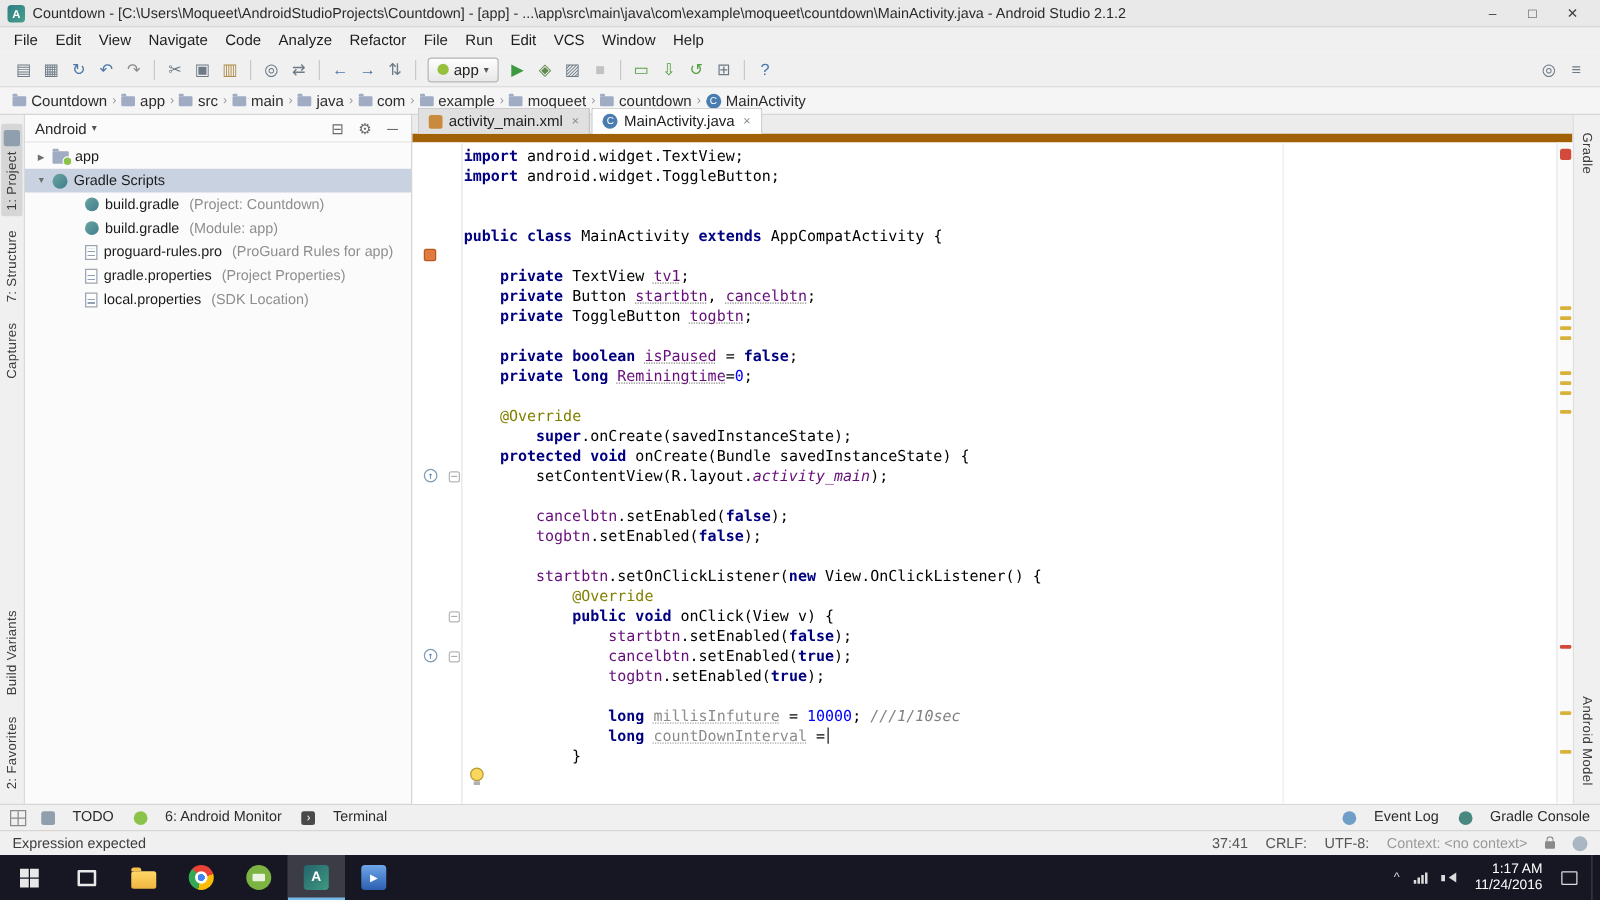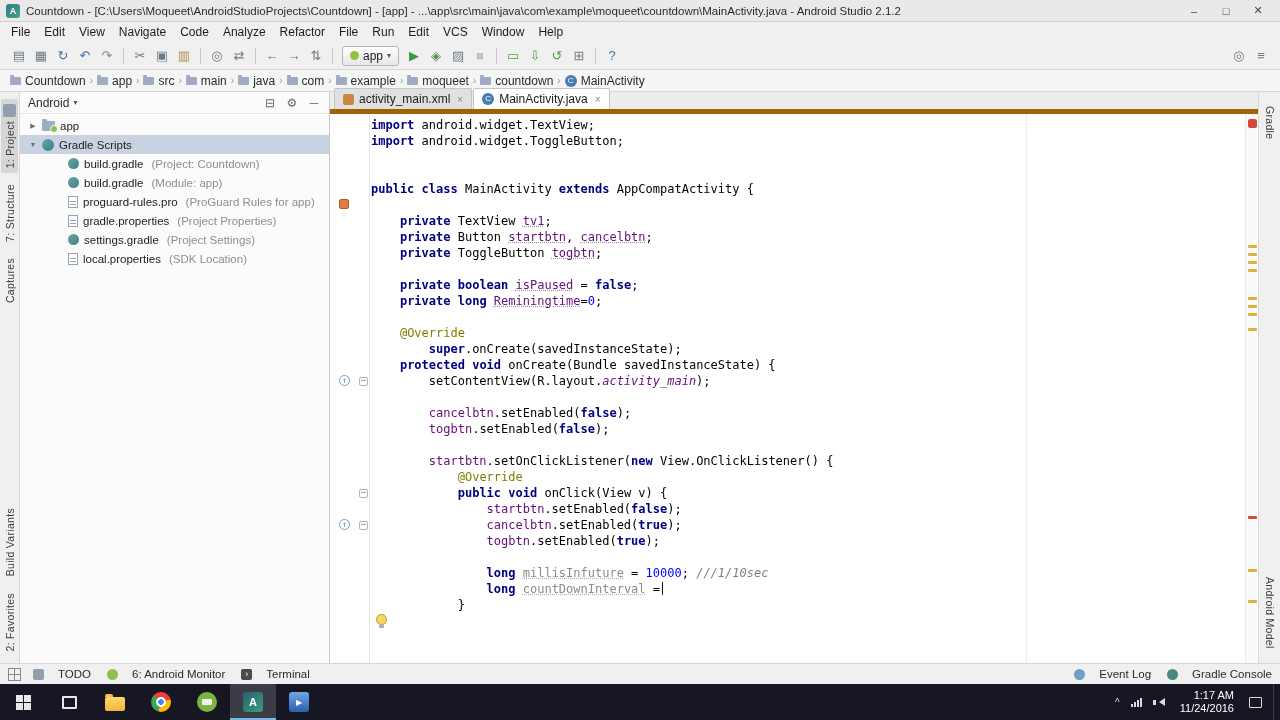--- a/index.html
+++ b/index.html
@@ -61,21 +61,21 @@
   .ti{display:inline-block;flex:0 0 auto}
   .ti-folder{position:relative;width:13px;height:10px;background:#a0acc4;border-radius:1px}
   .ti-folder::before{content:"";position:absolute;top:-2px;left:0;width:5px;height:2px;background:#a0acc4;border-radius:1px 1px 0 0}
   .ti-folder::after{content:"";position:absolute;right:-3px;bottom:-2px;width:6px;height:6px;border-radius:50%;background:#8bc34a;border:1px solid #fbfbfb}
   .ti-gradle{width:12px;height:12px;border-radius:50%;background:linear-gradient(135deg,#6aa6a0,#3e7e8c)}
   .ti-gradle.sm{width:11px;height:11px}
   .ti-file{width:10px;height:12px;background:#fff;border:1px solid #9aa5b1;background-image:repeating-linear-gradient(to bottom,transparent 0 2px,#8fa3b8 2px 3px);background-size:6px 7px;background-position:1px 2px;background-repeat:no-repeat}
 
   
   .editor-col{flex:1;display:flex;flex-direction:column;min-width:0}
-  .tabsbar{flex:0 0 22px;height:22px;background:#ececec;border-bottom:5px solid #a16207;display:flex;align-items:flex-end;padding-left:4px}
+  .tabsbar{flex:0 0 22px;height:22px;background:#ececec;border-bottom:7px solid #a16207;display:flex;align-items:flex-end;padding-left:4px}
   .tab{height:21px;display:flex;align-items:center;gap:5px;padding:0 8px;font-size:12px;color:#1c1c1c;background:#e0e0e0;border:1px solid #c4c4c4;border-bottom:none;margin-right:1px;border-radius:2px 2px 0 0}
   .tab.active{background:#fff}
   .tab-close{color:#888;font-size:10px;margin-left:2px}
   .tic{display:inline-block;flex:0 0 auto}
   .ic-xml{width:11px;height:11px;border-radius:2px;background:#c98a3d}
   .editor{flex:1;position:relative;background:#fff;font-family:"DejaVu Sans Mono",monospace;font-size:12px;overflow:hidden}
   .gutter{position:absolute;left:0;top:0;bottom:0;width:40px;background:#fff;border-right:1px solid #e5e5e5}
   .code{position:absolute;left:41px;top:3px;right:14px}
   .cl{height:16px;line-height:16px;white-space:pre}
   .sg-k{color:#000080;font-weight:bold}
@@ -331,26 +331,20 @@
             <span class="tdetail">(ProGuard Rules for app)</span>
           </div>
           <div class="trow" style="padding-left: 34px;">
             <span class="tarrow"></span>
             <span class="ti ti-file"></span>
             <span class="tlabel">gradle.properties</span>
             <span class="tdetail">(Project Properties)</span>
           </div>
           <div class="trow" style="padding-left: 34px;">
             <span class="tarrow"></span>
-            <span class="ti ti-gradle sm"></span>
-            <span class="tlabel">settings.gradle</span>
-            <span class="tdetail">(Project Settings)</span>
-          </div>
-          <div class="trow" style="padding-left: 34px;">
-            <span class="tarrow"></span>
             <span class="ti ti-file"></span>
             <span class="tlabel">local.properties</span>
             <span class="tdetail">(SDK Location)</span>
           </div>
         </div>
     </div>
 
     <div class="editor-col">
       <div class="tabsbar" id="tabsbar">
           <div class="tab">
@@ -457,20 +451,31 @@
           <span class="twi eventlog"></span>
           <span class="tw-label">Event Log</span>
         </span>
         <span class="tw-item">
           <span class="twi gradlec"></span>
           <span class="tw-label">Gradle Console</span>
         </span>
       </div>
   </div>
 
+  <div class="statusbar">
+    <span>Expression expected</span>
+    <span class="sb-right">
+      <span>37:41</span>
+      <span>CRLF:</span>
+      <span>UTF-8:</span>
+      <span class="sb-context">Context: &lt;no context&gt;</span>
+      <span class="ic-lock"></span>
+      <span class="ic-hector"></span>
+    </span>
+  </div>
 
   <div class="taskbar">
     <div class="tb-btn">
       <span class="winlogo">
           <i></i>
           <i></i>
           <i></i>
           <i></i>
         </span>
     </div>

